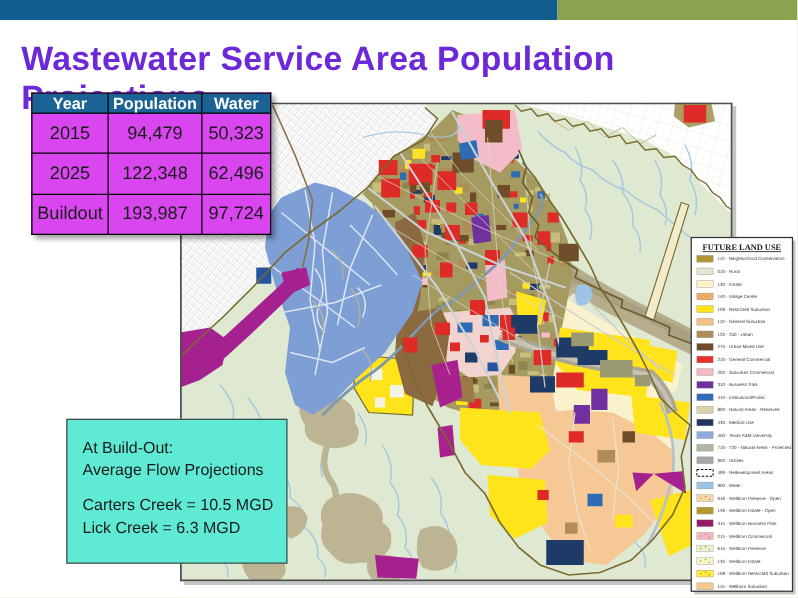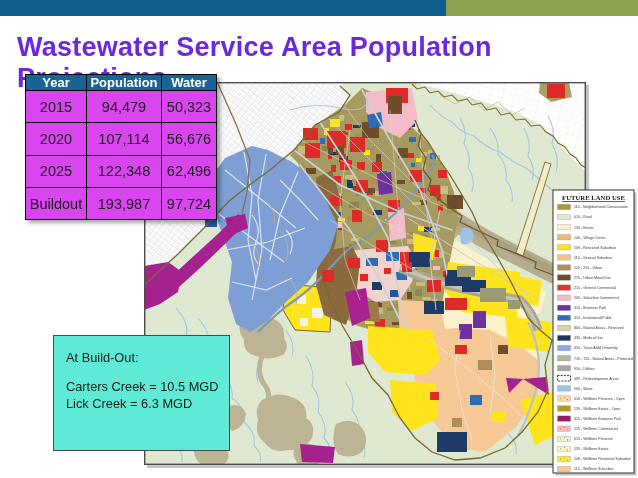--- a/index.html
+++ b/index.html
@@ -584,38 +584,34 @@
   <td style="width:74px;">Population</td>
   <td style="width:54px;">Water</td>
  </tr>
 
  <tr style="font-size:14.5px;color:#1a1a1a;height:32.3px;">
   <td>2015</td>
         <td>94,479</td>
         <td>50,323</td>
  </tr>
 
- <tr style="font-size:14.5px;color:#1a1a1a;height:32.3px;">
-  <td>2020</td>
-        <td>107,114</td>
-        <td>56,676</td>
- </tr>
 
  <tr style="font-size:14.5px;color:#1a1a1a;height:32.3px;">
   <td>2025</td>
         <td>122,348</td>
         <td>62,496</td>
  </tr>
 
  <tr style="font-size:14.5px;color:#1a1a1a;height:32.3px;">
   <td>Buildout</td>
         <td>193,987</td>
         <td>97,724</td>
  </tr>
 </tbody>
   </table>
 
 <div class="abs" style="left:53px;top:335px;width:177px;height:116px;background:#5eead4;border:1.5px solid #4a4a4a;box-sizing:border-box;font-size:12.8px;color:#1a1a1a;line-height:17.5px;padding:13px 0 0 12px;">
  <div>At Build-Out:</div>
+ <div>Average Flow Projections</div>
  <div style="height:11px;"></div>
  <div>Carters Creek = 10.5 MGD</div>
  <div>Lick Creek = 6.3 MGD</div>
 </div>
 
 </body></html>

